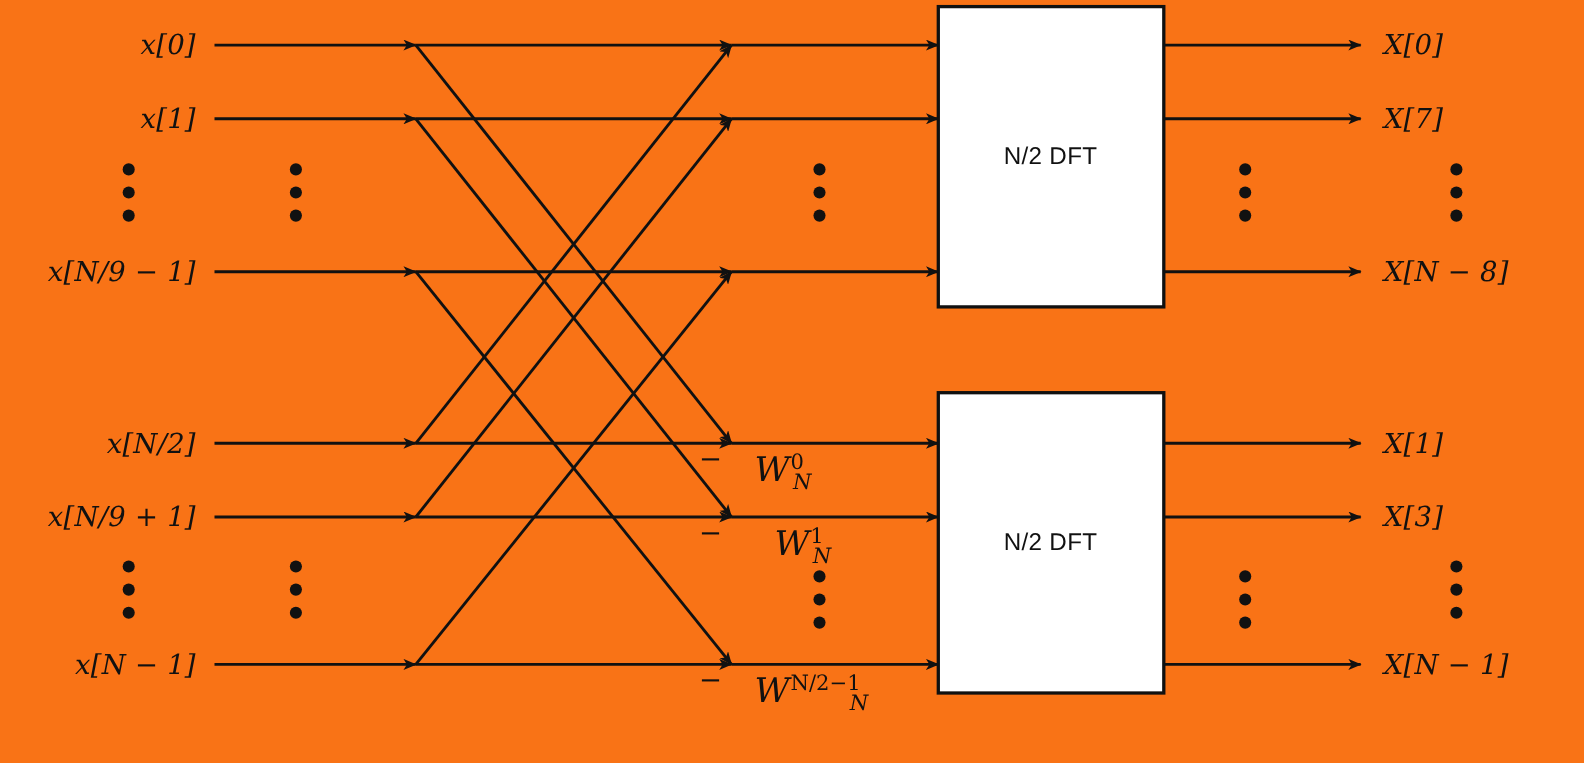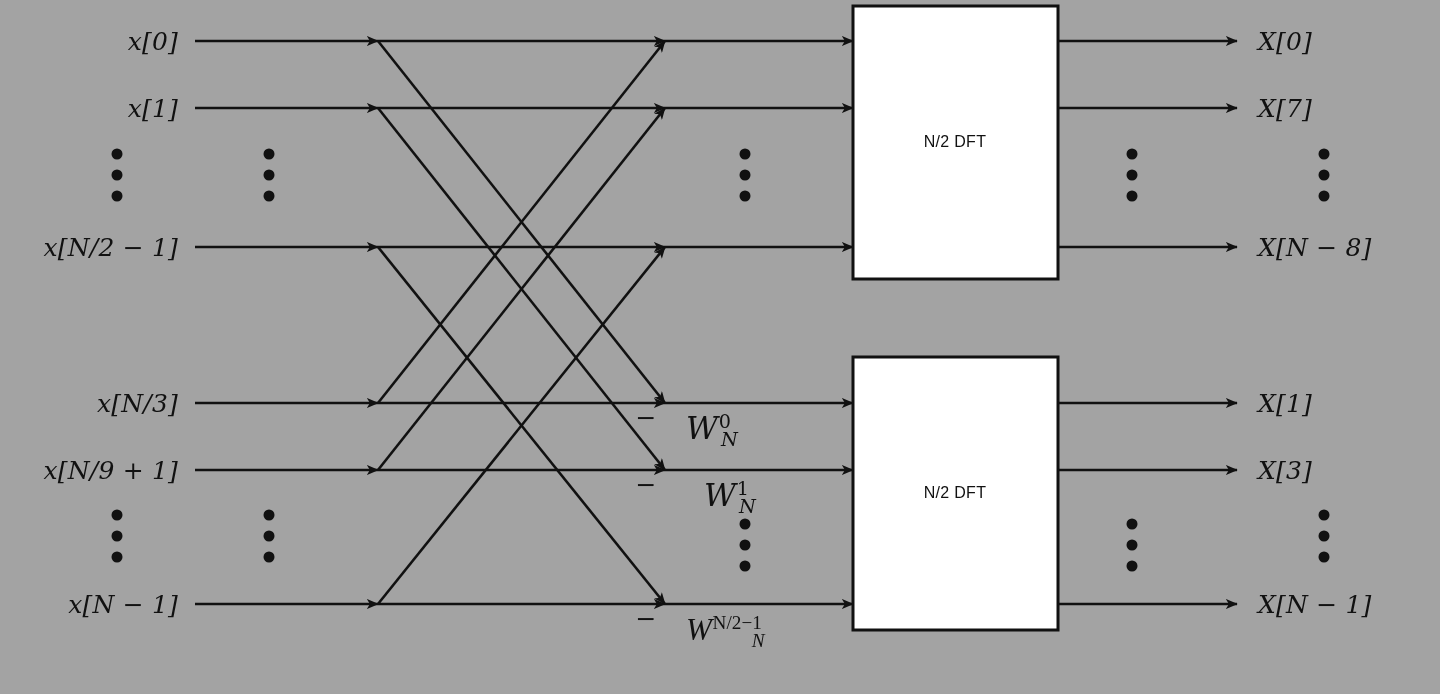--- a/index.html
+++ b/index.html
@@ -8,21 +8,21 @@
     padding: 0;
     background: #ffffff;
   }
   body {
     font-family: "Liberation Serif", serif;
   }
   #stage {
     position: relative;
     width: 1440px;
     height: 694px;
-    background: #a3a3a3;
+    background: #f97316;
     overflow: hidden;
   }
   #diagram-svg {
     position: absolute;
     left: 0;
     top: 0;
     width: 1440px;
     height: 694px;
     display: block;
   }
@@ -66,21 +66,21 @@
     position: absolute;
     font-family: "DejaVu Serif", "Liberation Serif", serif;
     font-size: 25px;
     color: #111111;
     transform: translate(-50%, -50%);
     line-height: 1;
   }
   .box-label {
     position: absolute;
     font-family: "Liberation Sans", sans-serif;
-    font-size: 16px;
+    font-size: 22px;
     color: #111111;
     transform: translate(-50%, -50%);
     white-space: nowrap;
     letter-spacing: 0.3px;
   }
   .vdots {
     position: absolute;
     transform: translate(-50%, -50%);
     display: flex;
     flex-direction: column;
@@ -137,23 +137,23 @@
         <line x1="1058" y1="108" x2="1237" y2="108" marker-end="url(#arrow)"></line>
         <line x1="1058" y1="247" x2="1237" y2="247" marker-end="url(#arrow)"></line>
         <line x1="1058" y1="403" x2="1237" y2="403" marker-end="url(#arrow)"></line>
         <line x1="1058" y1="470" x2="1237" y2="470" marker-end="url(#arrow)"></line>
         <line x1="1058" y1="604" x2="1237" y2="604" marker-end="url(#arrow)"></line>
       </g>
   </svg>
 
   <div class="math-label label-right" style="left:178px; top:41px;">x[0]</div>
   <div class="math-label label-right" style="left:178px; top:108px;">x[1]</div>
-  <div class="math-label label-right" style="left:178px; top:247px;">x[N/2 − 1]</div>
-
-  <div class="math-label label-right" style="left:178px; top:403px;">x[N/3]</div>
+  <div class="math-label label-right" style="left:178px; top:247px;">x[N/9 − 1]</div>
+
+  <div class="math-label label-right" style="left:178px; top:403px;">x[N/2]</div>
   <div class="math-label label-right" style="left:178px; top:470px;">x[N/9 + 1]</div>
   <div class="math-label label-right" style="left:178px; top:604px;">x[N − 1]</div>
 
   <div class="math-label label-left" style="left:1258px; top:41px;">X[0]</div>
   <div class="math-label label-left" style="left:1258px; top:108px;">X[7]</div>
   <div class="math-label label-left" style="left:1258px; top:247px;">X[N − 8]</div>
 
   <div class="math-label label-left" style="left:1258px; top:403px;">X[1]</div>
   <div class="math-label label-left" style="left:1258px; top:470px;text-align:center;">X[3]</div>
   <div class="math-label label-left" style="left:1258px; top:604px;">X[N − 1]</div>
@@ -161,21 +161,21 @@
   <div class="minus-sign" style="left:646px; top:417px;">−</div>
   <div class="minus-sign" style="left:646px; top:484px;">−</div>
   <div class="minus-sign" style="left:646px; top:618px;">−</div>
 
   <div class="twiddle" style="left:686px; top:428px;">
     <span>W</span><sup>0</sup><sub>N</sub>
   </div>
   <div class="twiddle" style="left:704px; top:495px;">
     <span>W</span><sup>1</sup><sub>N</sub>
   </div>
-  <div class="twiddle" style="left:686px; top:629px;font-family:Liberation Serif, serif;">
+  <div class="twiddle" style="left:686px; top:629px;">
     <span>W</span><sup>N/2−1</sup><sub>N</sub>
   </div>
 
   <div class="box-label" style="left:955px; top:142px;">N/2 DFT</div>
   <div class="box-label" style="left:955px; top:493px;">N/2 DFT</div>
 
   <div class="vdots" style="left:117px; top:175px;">
       <i></i>
       <i></i>
       <i></i>

